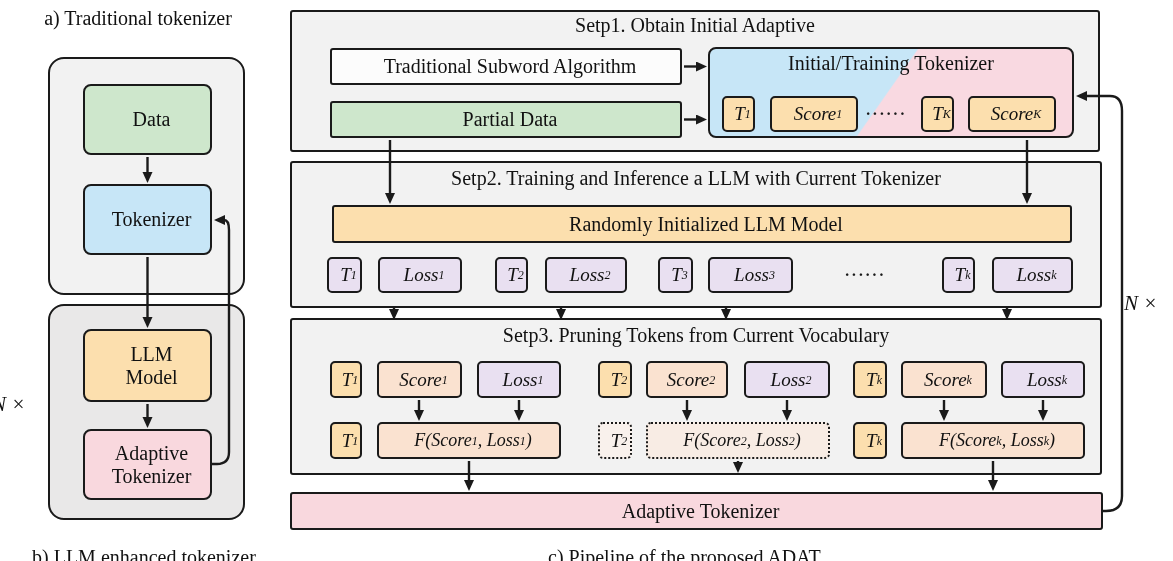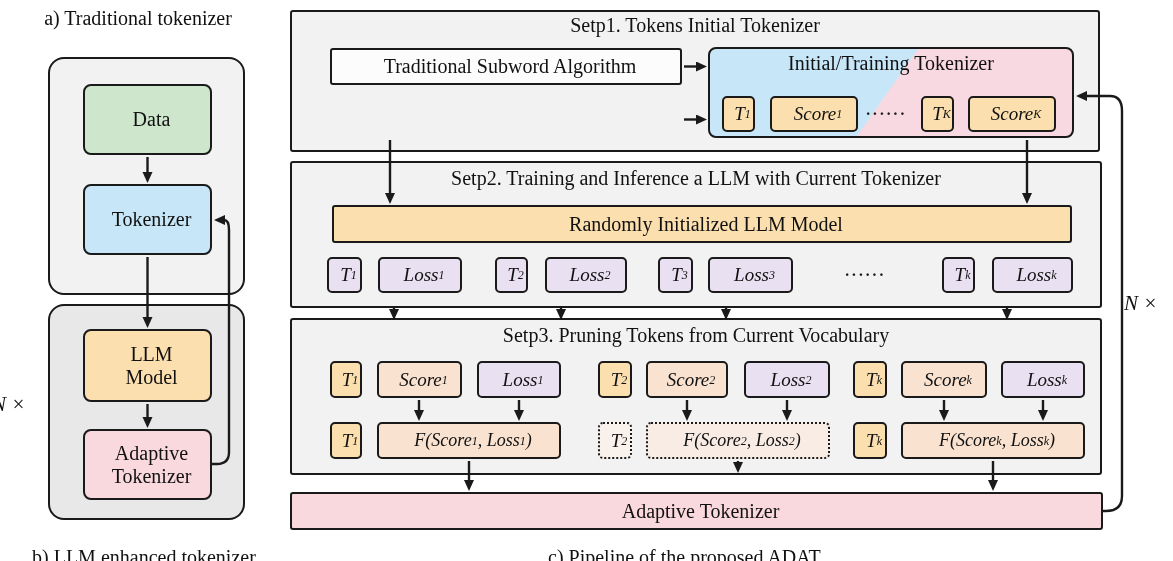--- a/index.html
+++ b/index.html
@@ -54,22 +54,23 @@
     <span>Model</span>
   </div>
   <div class="box pink" style="left:83px;top:429px;width:129px;height:71px;flex-direction:column;">
     <span>Adaptive</span>
     <span>Tokenizer</span>
   </div>
   <div class="nx m" style="left:-8px;top:392px;">N ×</div>
   <div class="caption" style="left:32px;top:546px;">b) LLM enhanced tokenizer</div>
 
   <div class="panel" style="left:290px;top:10px;width:810px;height:142px;"></div>
-  <div class="title" style="left:290px;top:14px;width:810px;">Setp1. Tokens Initial Tokenizer</div>
+  <div class="title" style="left:290px;top:14px;width:810px;">Setp1. Obtain Initial Adaptive</div>
   <div class="box white sq" style="left:330px;top:48px;width:352px;height:37px;">Traditional Subword Algorithm</div>
+  <div class="box green sq" style="left:330px;top:101px;width:352px;height:37px;">Partial Data</div>
 
   <div class="box grad" style="left:708px;top:47px;width:366px;height:91px;border-width:2.5px;"></div>
   <div class="title" style="left:708px;top:52px;width:366px;">Initial/Training Tokenizer</div>
   <div class="box orange sbox m" style="left:722px;top:96px;width:33px;height:36px;">
       <span>T</span>
       <sub>1</sub>
     </div>
   <div class="box orange sbox m" style="left:770px;top:96px;width:88px;height:36px;">
       <span>Score</span>
       <sub>1</sub>

